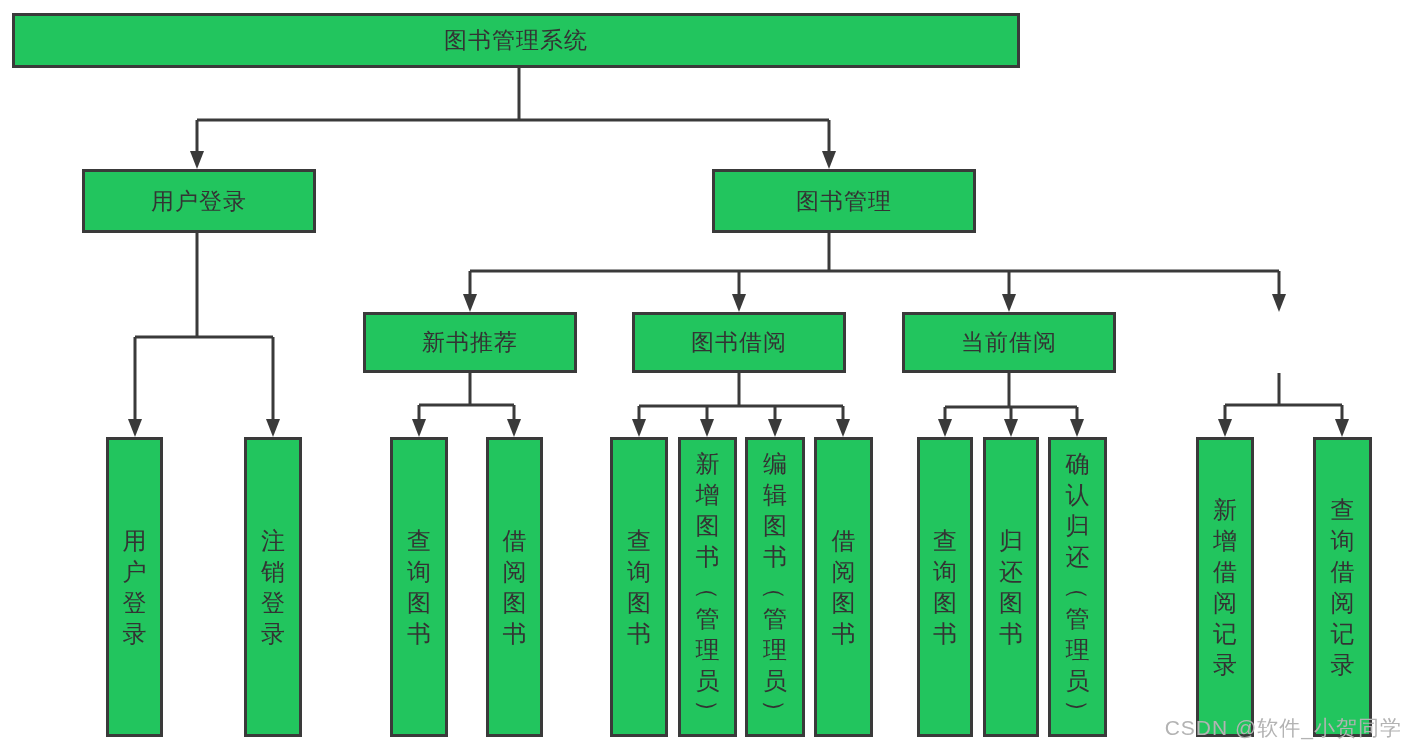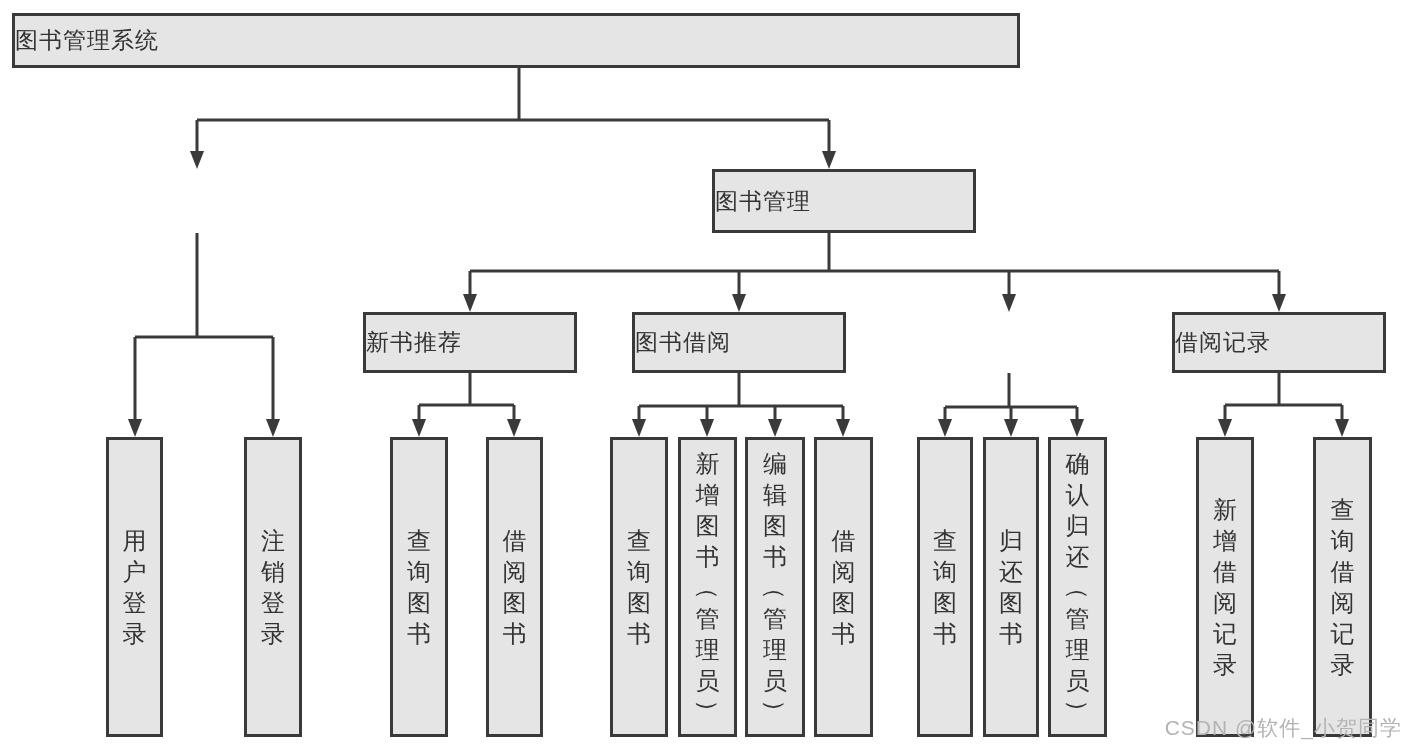--- a/index.html
+++ b/index.html
@@ -4,23 +4,23 @@
 <style>
   html,body{margin:0;padding:0;background:#fff;}
   .stage{
     position:relative;width:1405px;height:747px;overflow:hidden;
     background:var(--background,#ffffff);
     color:var(--text,#333333);
     font-family:"Liberation Sans","DejaVu Sans",sans-serif;
   }
   svg.connectors{position:absolute;left:0;top:0;color:var(--line,#3a3a3a);}
   .box{
-    position:absolute;box-sizing:border-box;background:#e5e5e5;
+    position:absolute;box-sizing:border-box;background:#22c55e;
     border:3px solid var(--line,#3a3a3a);
-    display:flex;align-items:center;justify-content:flex-start;
+    display:flex;align-items:center;justify-content:center;
   }
   .hlabel{font-size:23px;letter-spacing:1px;white-space:nowrap;}
   .vtext{
     display:flex;flex-direction:column;align-items:center;justify-content:center;
     width:100%;height:100%;font-size:24px;
   }
   .vchar{display:block;line-height:31px;}
   .rot{transform:rotate(90deg);}
   .watermark{
     position:absolute;right:3px;bottom:5px;z-index:5;
@@ -73,32 +73,35 @@
       <path d="M1077 437 L1070 419 L1084 419 Z"></path>
       <path d="M1225 437 L1218 419 L1232 419 Z"></path>
       <path d="M1342 437 L1335 419 L1349 419 Z"></path>
     </g>
   </svg>
 
   <div class="box" style="left:12px;top:13px;width:1008px;height:55px">
     <span class="hlabel">图书管理系统</span>
   </div>
 
+  <div class="box" style="left:82px;top:169px;width:234px;height:64px">
+    <span class="hlabel">用户登录</span>
+  </div>
   <div class="box" style="left:712px;top:169px;width:264px;height:64px">
     <span class="hlabel">图书管理</span>
   </div>
 
   <div class="box" style="left:632px;top:312px;width:214px;height:61px">
     <span class="hlabel">图书借阅</span>
   </div>
   <div class="box" style="left:363px;top:312px;width:214px;height:61px">
     <span class="hlabel">新书推荐</span>
   </div>
-  <div class="box" style="left:1172px;top:312px;width:214px;height:61px">
-    <span class="hlabel">借阅记录</span>
+  <div class="box" style="left:902px;top:312px;width:214px;height:61px">
+    <span class="hlabel">当前借阅</span>
   </div>
 
   <div class="box" style="left:106px;top:437px;width:57px;height:300px">
     <div class="vtext">
         <span class="vchar">用</span>
         <span class="vchar">户</span>
         <span class="vchar">登</span>
         <span class="vchar">录</span>
       </div>
   </div>

